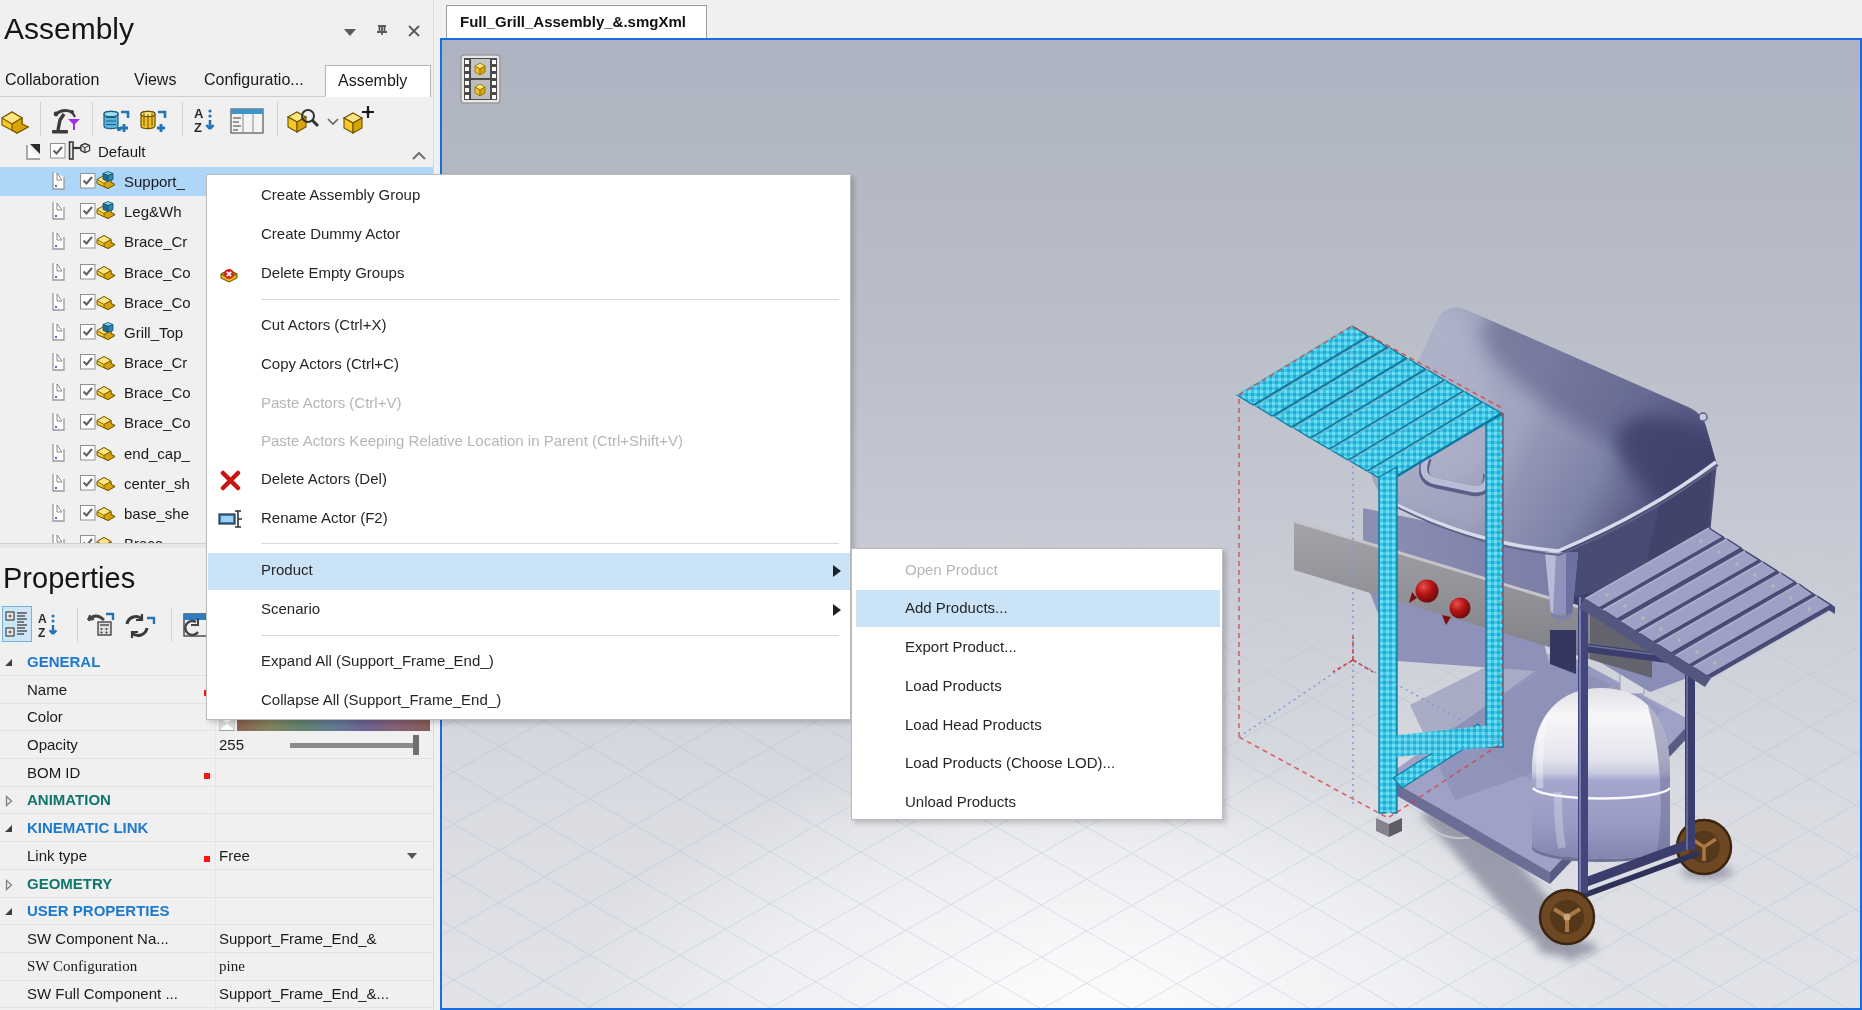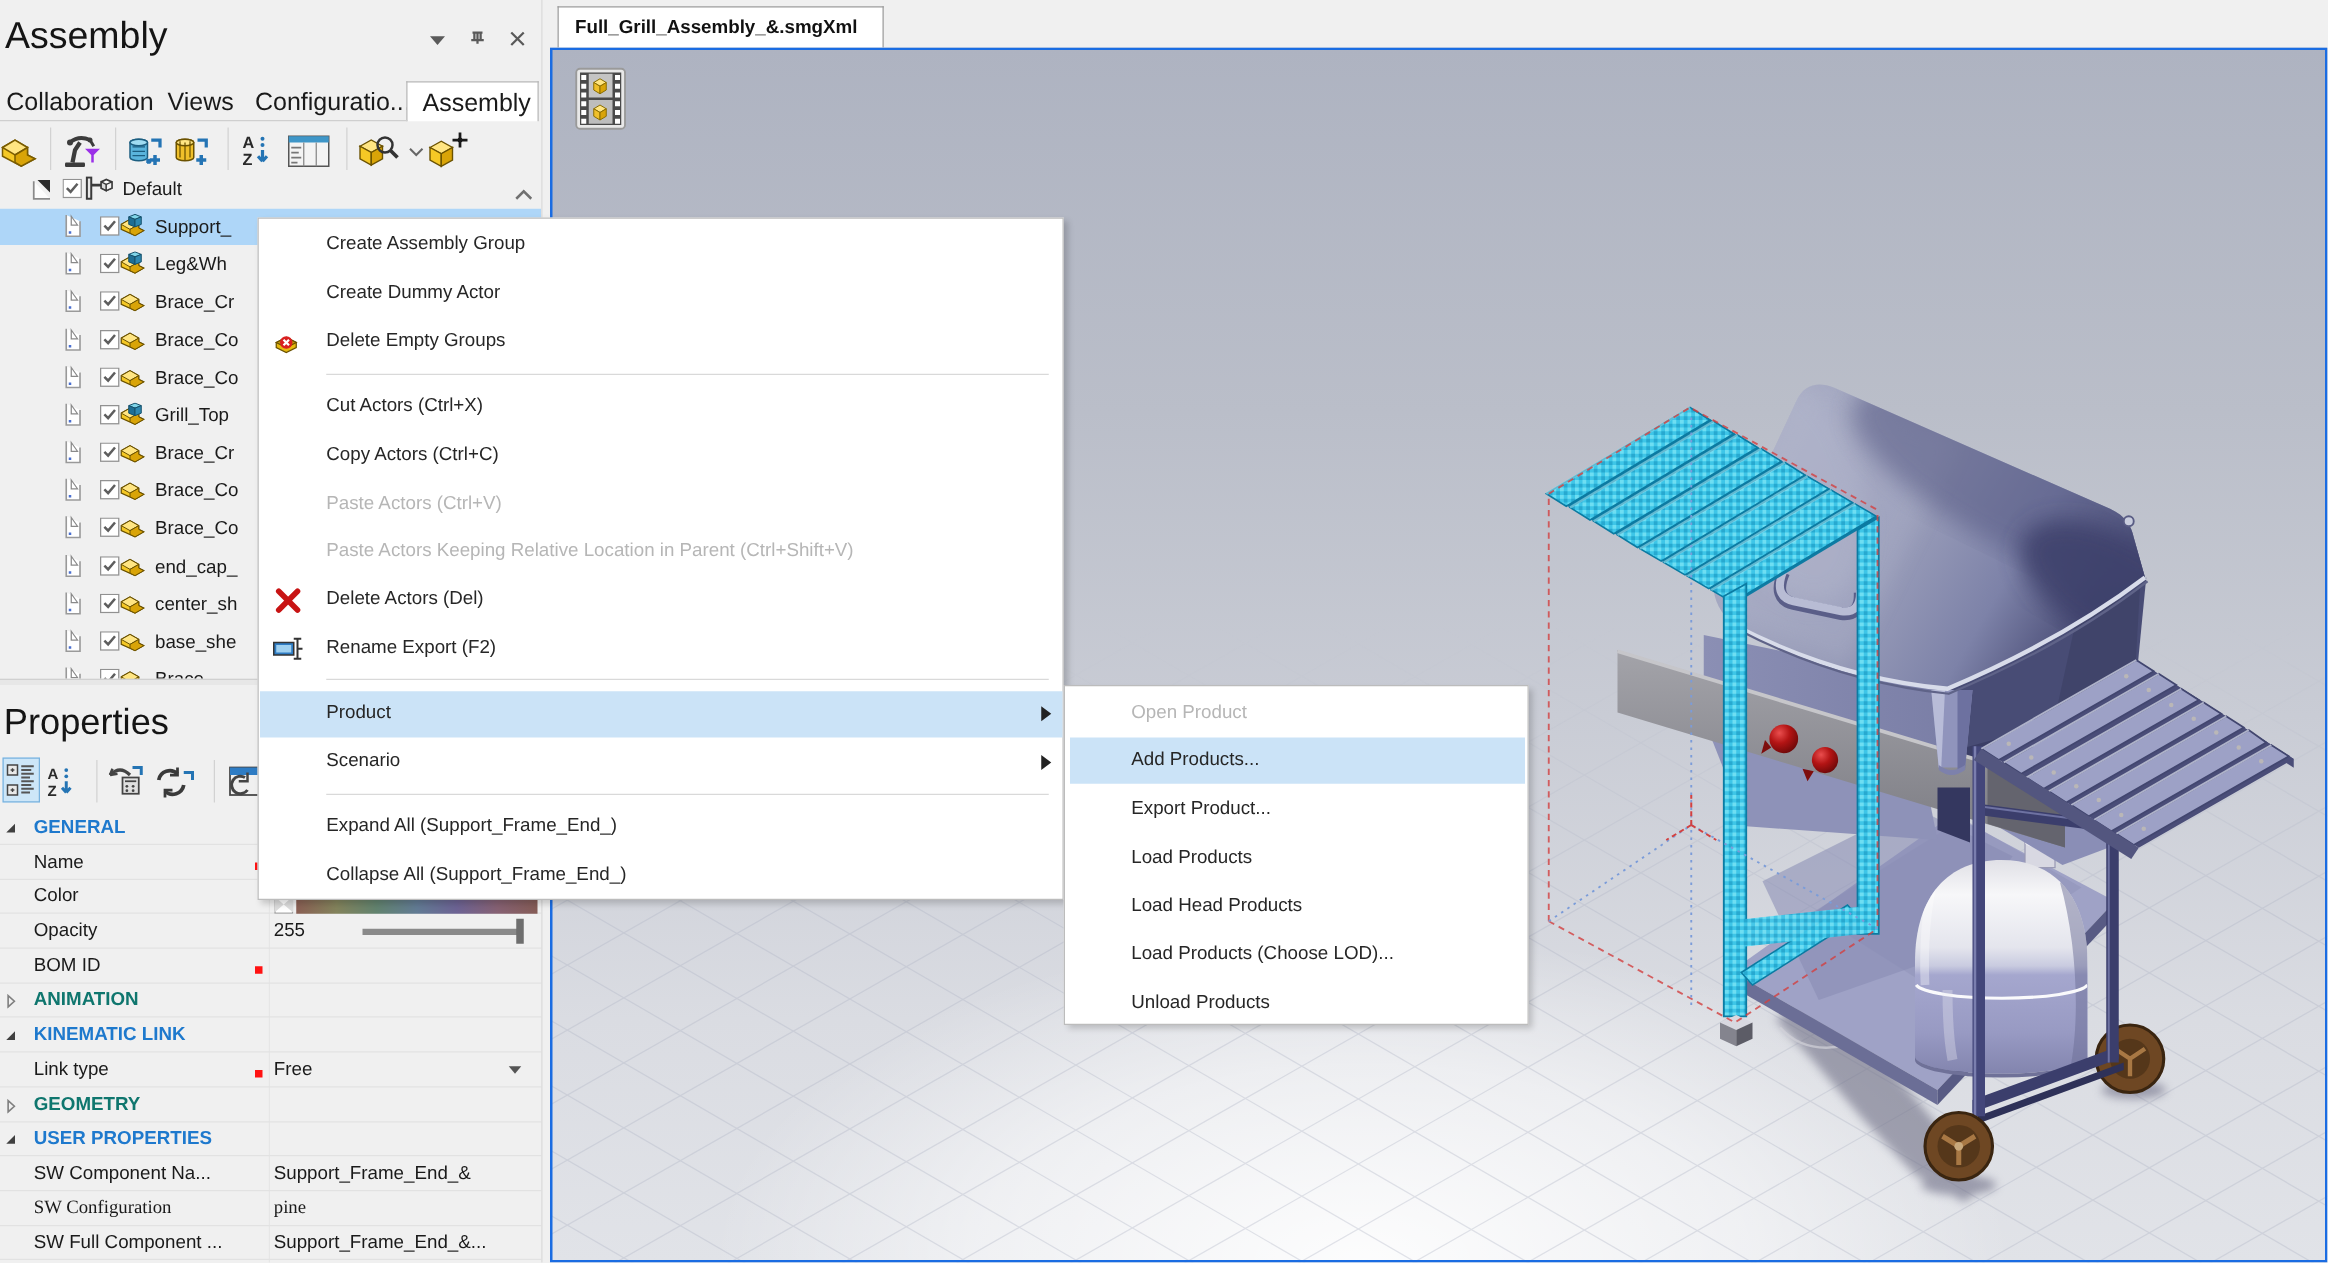--- a/index.html
+++ b/index.html
@@ -1,20 +1,20 @@
 <!DOCTYPE html>
 <html><head>
 <meta charset="utf-8">
 <style>
 html,body{margin:0;padding:0;width:1862px;height:1010px;overflow:hidden;
 font-family:"Liberation Sans",sans-serif;background:#f0f0f0;}
 *{box-sizing:border-box;}
 .abs{position:absolute;}
 #ptitle{position:absolute;left:4px;top:12px;font-size:30px;color:#151515;}
-#tabs{position:absolute;left:0;top:64px;width:434px;height:33px;font-size:20px;color:#1a1a1a;}
+#tabs{position:absolute;left:0;top:64px;width:434px;height:33px;font-size:16px;color:#1a1a1a;}
 #tabs .t{position:absolute;top:7px;}
 #atab{position:absolute;left:325px;top:1px;width:106px;height:32px;background:#fff;
 border:1px solid #b5b5b5;border-bottom:none;}
 #atab span{position:absolute;left:12px;top:6px;}
 #tabline{position:absolute;left:0;top:96px;width:326px;height:1px;background:#cfcfcf;}
 .vsep{position:absolute;width:1px;height:34px;background:#d2d2d2;}
 .trow{position:absolute;left:0;width:434px;height:30px;}
 .trow .lbl{position:absolute;top:7px;font-size:15px;color:#1a1a1a;white-space:nowrap;}
 #treesep{position:absolute;left:0;top:543px;width:433px;height:5px;background:#e7e7e7;border-top:1px solid #d0d0d0;}
 #proptitle{position:absolute;left:3px;top:562px;font-size:29px;color:#151515;}
@@ -905,21 +905,21 @@
 <path d="M3 3 L18 18 M18 3 L3 18" stroke="#c81414" stroke-width="4.5" stroke-linecap="round"></path>
 </svg>
       <span>Delete Actors (Del)</span>
     </div>
 <div class="mi" style="top:325px;">
       <svg class="abs" style="left:10px;top:9px" width="26" height="22" viewBox="0 0 26 22">
 <rect x="1" y="5" width="16" height="10" fill="#2e7cc4" stroke="#333" stroke-width="1.2"></rect>
 <rect x="3" y="7" width="12" height="6" fill="#9fd0f0"></rect>
 <path d="M20 2 v16 M17 2 h6 M17 18 h6 M20 10 h4" stroke="#333" stroke-width="1.6"></path>
 </svg>
-      <span>Rename Export (F2)</span>
+      <span>Rename Actor (F2)</span>
     </div>
 <div class="msep" style="top:368px;"></div>
 <div class="mi" style="top:377px;">
       <span>Product</span>
       <div class="marrow"></div>
     </div>
 <div class="mi" style="top:416px;">
       <span>Scenario</span>
       <div class="marrow"></div>
     </div>

